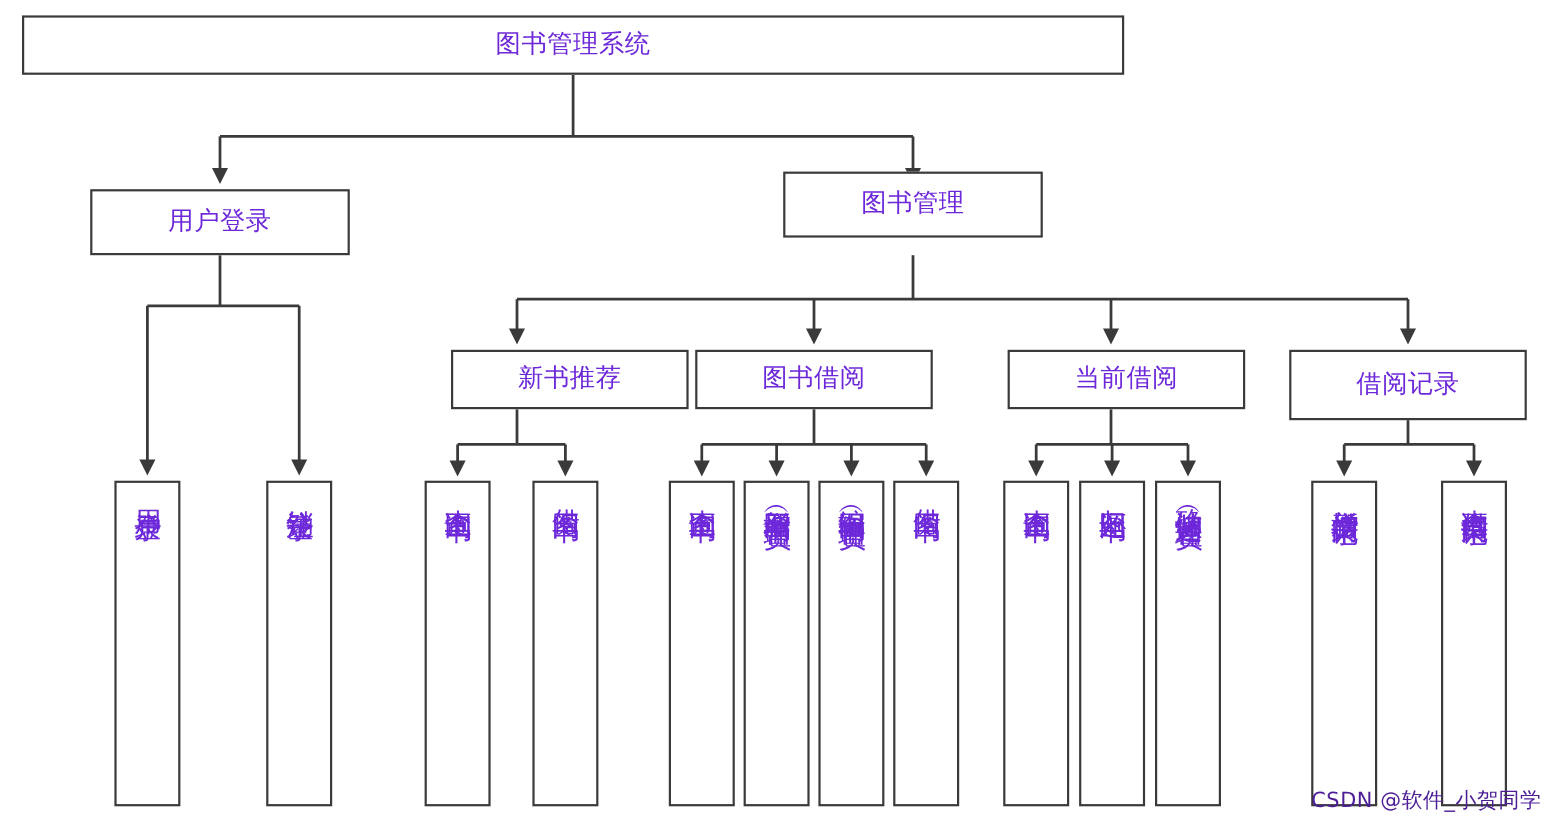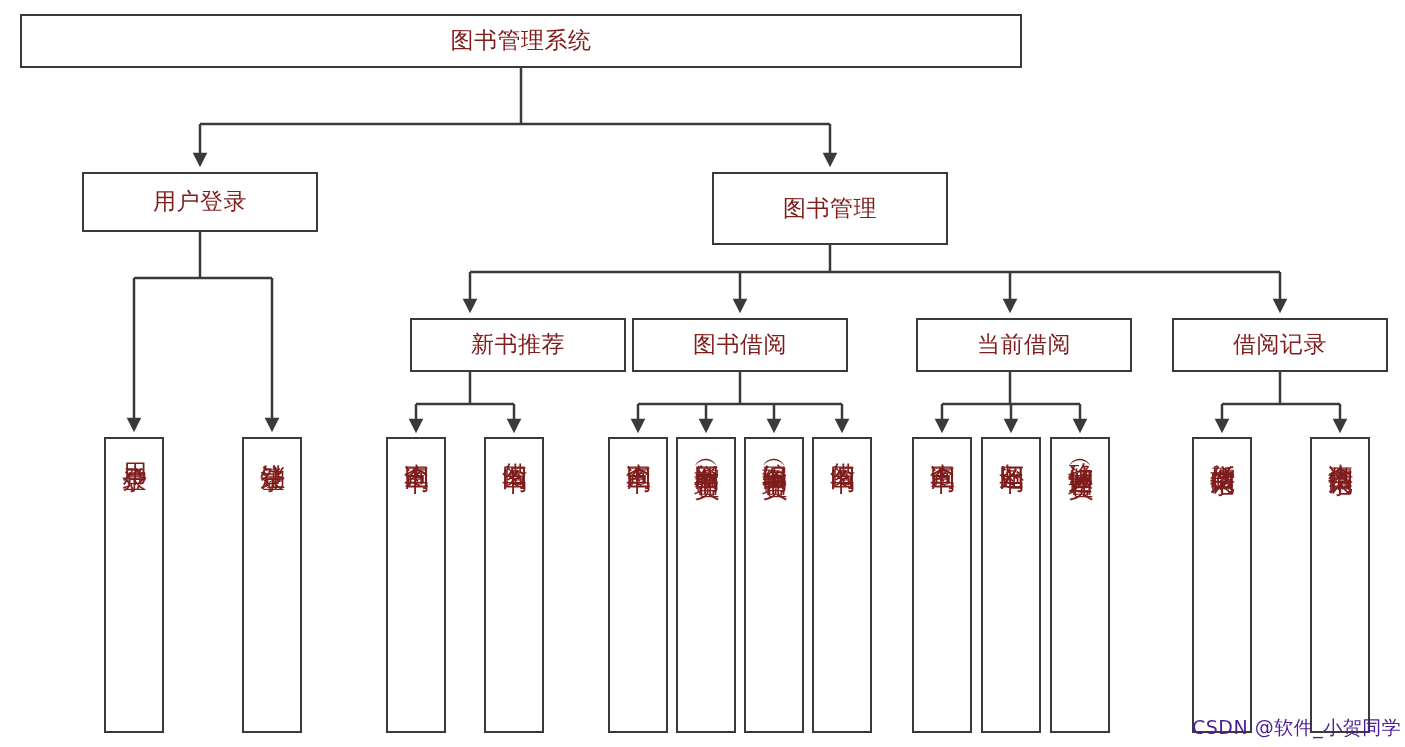--- a/index.html
+++ b/index.html
@@ -25,21 +25,21 @@
     height: 747px;
   }
   .node {
     position: absolute;
     box-sizing: border-box;
     background: #ffffff;
     border: 2.5px solid #3a3a3a;
     display: flex;
     align-items: center;
     justify-content: center;
-    color: #7f1d1d;
+    color: #6d28d9;
     z-index: 2;
   }
   .node-label {
     display: block;
     text-align: center;
     line-height: 1.28;
     letter-spacing: 0.5px;
     white-space: nowrap;
   }
   
@@ -127,34 +127,34 @@
     </g>
   </svg>
 
   <div class="node root h" style="left:20px; top:14px; width:1002px; height:54px;">
     <span class="node-label">图书管理系统</span>
   </div>
 
   <div class="node h" style="left:82px; top:172px; width:236px; height:60px;">
     <span class="node-label">用户登录</span>
   </div>
-  <div class="node h" style="left:712px; top:172px; width:236px; height:73px;align-items:center;">
+  <div class="node h" style="left:712px; top:156px; width:236px; height:60px;align-items:center;">
     <span class="node-label">图书管理</span>
   </div>
 
   <div class="node h" style="left:362px; top:318px; width:216px; height:54px;margin-left:48px;">
     <span class="node-label">新书推荐</span>
   </div>
   <div class="node h" style="left:632px; top:318px; width:216px; height:54px;">
     <span class="node-label">图书借阅</span>
   </div>
   <div class="node h" style="left:902px; top:318px; width:216px; height:54px;margin-left:14px;">
     <span class="node-label">当前借阅</span>
   </div>
-  <div class="node h" style="left:1172px; top:318px; width:216px; height:54px;">
+  <div class="node h" style="left:1172px; top:318px; width:216px; height:64px;">
     <span class="node-label">借阅记录</span>
   </div>
 
   <div class="node v" style="left:104px; top:437px; width:60px; height:296px;">
     <span class="node-label">用户登录</span>
   </div>
   <div class="node v" style="left:242px; top:437px; width:60px; height:296px;">
     <span class="node-label">注销登录</span>
   </div>
 

